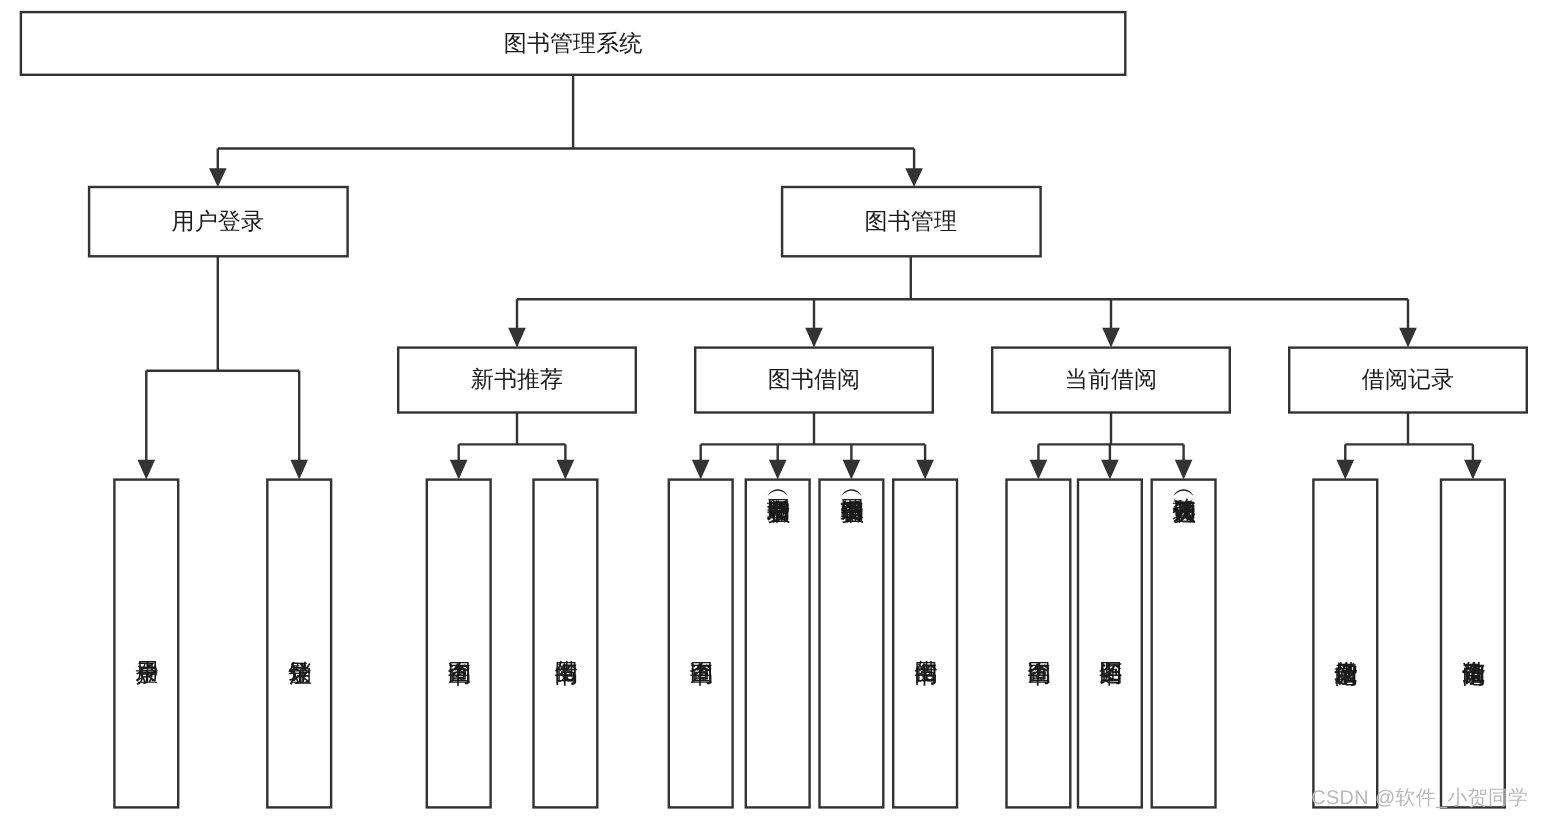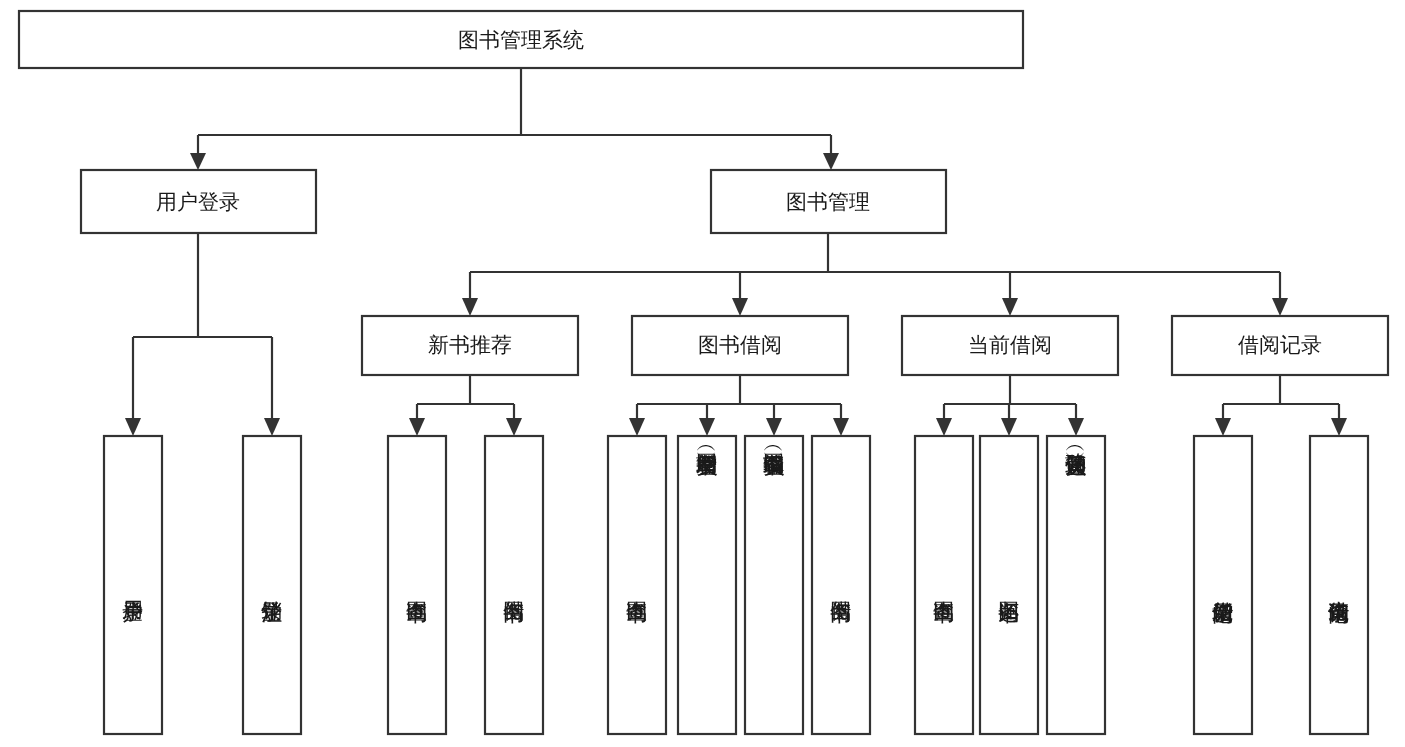--- a/index.html
+++ b/index.html
@@ -249,14 +249,15 @@
     <div class="label-vert">确认归还（管理员）</div>
   </div>
 
   <div class="leaf-label-wrap" style="left:1194px; top:436px; width:58px; height:298px;">
     <div class="label-vert">新增借阅记录</div>
   </div>
   <div class="leaf-label-wrap" style="left:1310px; top:436px; width:58px; height:298px;">
     <div class="label-vert">查询借阅记录</div>
   </div>
 
+  <div class="watermark">CSDN @软件_小贺同学</div>
 
 </div>
 
 </body></html>

